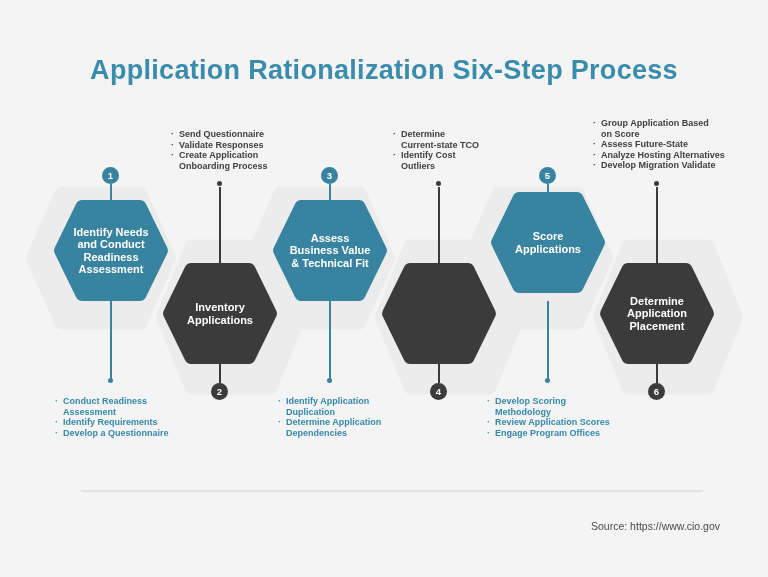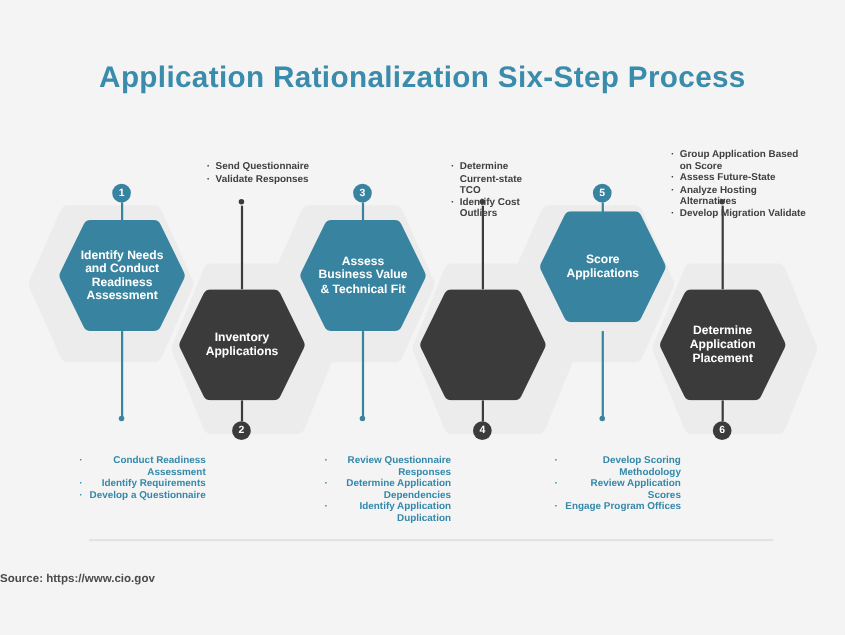--- a/index.html
+++ b/index.html
@@ -45,33 +45,33 @@
   }
   .badge.teal { background: var(--teal, #38839f); }
   .badge.dark { background: var(--dark, #3b3b3b); }
   .vline { position: absolute; z-index: 1; }
   .vline.teal { background: var(--teal, #38839f); }
   .vline.dark { background: var(--dark, #3b3b3b); }
   .cdot { position: absolute; border-radius: 50%; width: 5px; height: 5px; z-index: 1; }
   .cdot.teal { background: var(--teal, #38839f); }
   .cdot.dark { background: var(--dark, #3b3b3b); }
   .tasks { position: absolute; font-size: 9px; font-weight: bold; line-height: 10.5px; z-index: 3; }
-  .tasks ul { list-style: none; margin: 17px; padding: 0; }
+  .tasks ul { list-style: none; margin: 0; padding: 0; }
   .tasks li { position: relative; padding-left: 9px; white-space: pre-line; }
   .tasks li::before { content: "\00B7"; position: absolute; left: 1px; top: 0; }
   .tasks.above { color: var(--task-dark-text, #414042); }
-  .tasks.below { color: var(--teal-text, #3489ab); text-align: right; }
+  .tasks.below { color: var(--teal-text, #3489ab); }
   .divider {
     position: absolute; left: 81px; top: 490px; width: 622px; height: 2px;
     background: var(--divider, #e3e3e3); z-index: 1;
   }
   .source {
     position: absolute; top: 520px; left: 0; width: 720px;
-    text-align: left; font-size: 10.5px;
-    color: var(--source-text, #4b4b4b); z-index: 2; font-weight: bold;
+    text-align: right; font-size: 10.5px;
+    color: var(--source-text, #4b4b4b); z-index: 2;
   }
 </style>
 </head>
 <body>
 
 <div class="canvas">
 
   <div class="page-title">Application Rationalization Six-Step Process</div>
 
   <div>
@@ -104,20 +104,22 @@
   </div>
 
   <div>
     <svg class="ghex" style="left:155px;top:238px" width="152" height="158" viewBox="0 0 152 158">
         <polygon points="37.3,9.5 114.7,9.5 142.9,79 114.7,148.5 37.3,148.5 9.1,79" fill="currentColor" stroke="currentColor" stroke-width="16" stroke-linejoin="round"></polygon>
       </svg>
     <div class="tasks above" style="left:170px;top:129px;width:150px">
         <ul>
           <li>Send Questionnaire</li>
           <li>Validate Responses</li>
+          <li>Create Application
+Onboarding Process</li>
         </ul>
       </div>
     <div class="cdot dark" style="left:217px;top:181px"></div>
     <div class="vline dark" style="left:219px;top:187px;width:1.5px;height:76px"></div>
     <div class="hex hex-dark" style="left:162px;top:263px">
       <svg width="116" height="101" viewBox="0 0 116 101">
           <polygon points="29.3,7.1 86.7,7.1 107.9,50.5 86.7,93.9 29.3,93.9 8.1,50.5" fill="currentColor" stroke="currentColor" stroke-width="14" stroke-linejoin="round"></polygon>
         </svg>
       <div class="label">Inventory
 Applications</div>
@@ -141,26 +143,24 @@
           <polygon points="29.3,7.1 86.7,7.1 107.9,50.5 86.7,93.9 29.3,93.9 8.1,50.5" fill="currentColor" stroke="currentColor" stroke-width="14" stroke-linejoin="round"></polygon>
         </svg>
       <div class="label">Assess
 Business Value
 &amp; Technical Fit</div>
     </div>
     <div class="vline teal" style="left:329px;top:301px;width:1.5px;height:78px"></div>
     <div class="cdot teal" style="left:327px;top:378px"></div>
     <div class="tasks below" style="left:277px;top:396px;width:150px">
         <ul>
-          <li>Review Questionnaire
-Responses</li>
+          <li>Identify Application
+Duplication</li>
           <li>Determine Application
 Dependencies</li>
-          <li>Identify Application
-Duplication</li>
         </ul>
       </div>
   </div>
 
   <div>
     <svg class="ghex" style="left:374px;top:238px" width="152" height="158" viewBox="0 0 152 158">
         <polygon points="37.3,9.5 114.7,9.5 142.9,79 114.7,148.5 37.3,148.5 9.1,79" fill="currentColor" stroke="currentColor" stroke-width="16" stroke-linejoin="round"></polygon>
       </svg>
     <div class="tasks above" style="left:392px;top:129px;width:120px">
         <ul>

